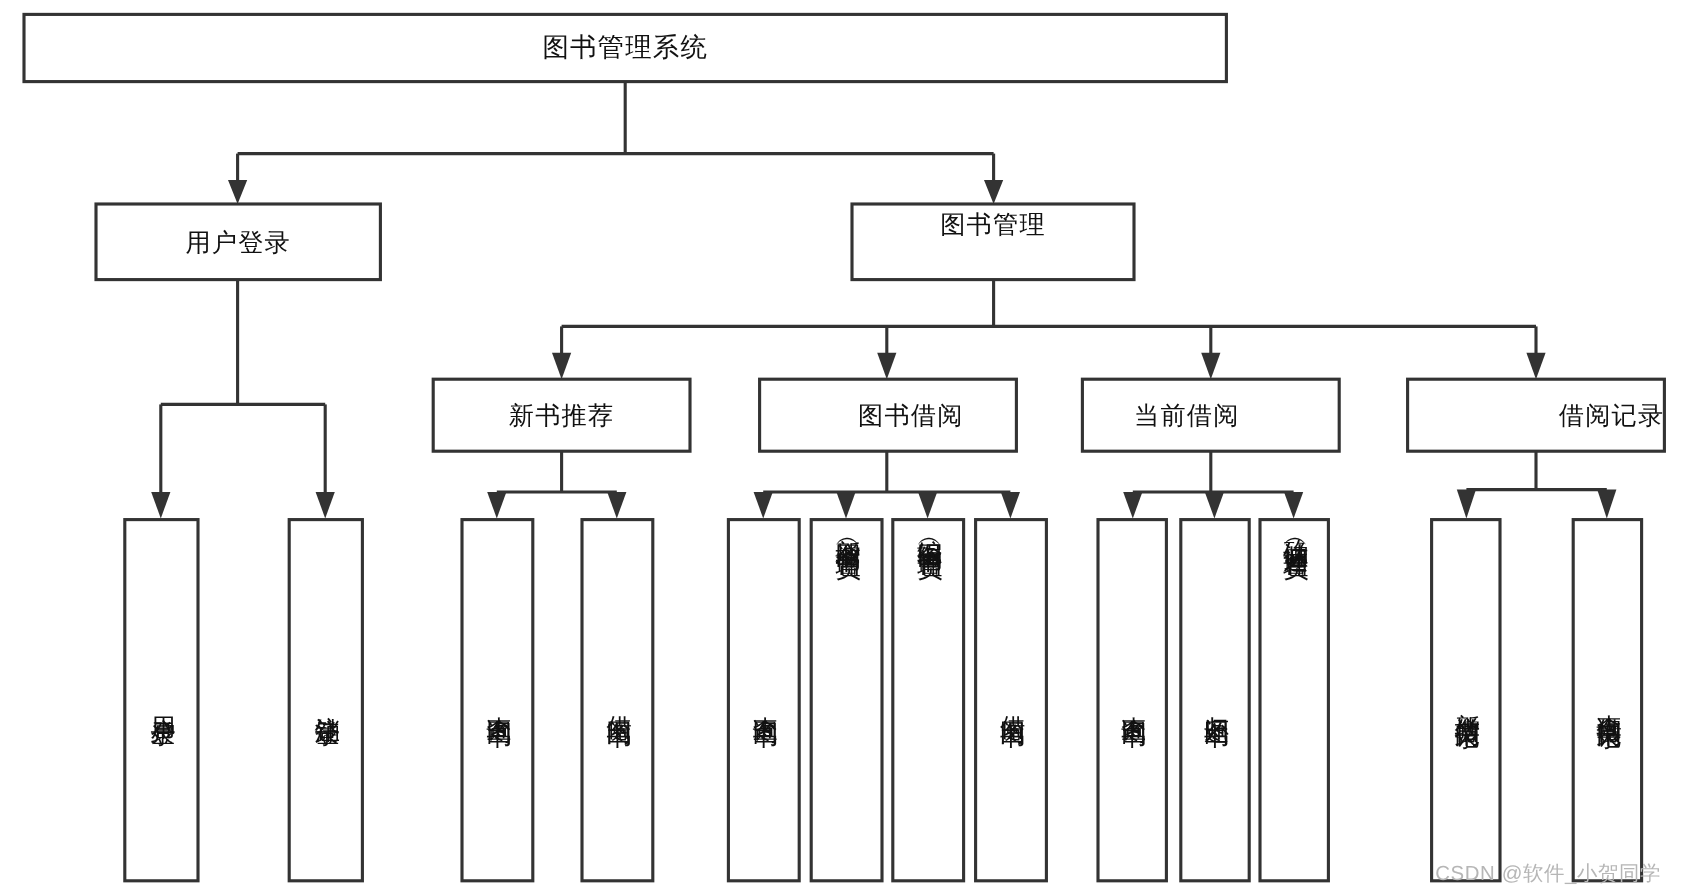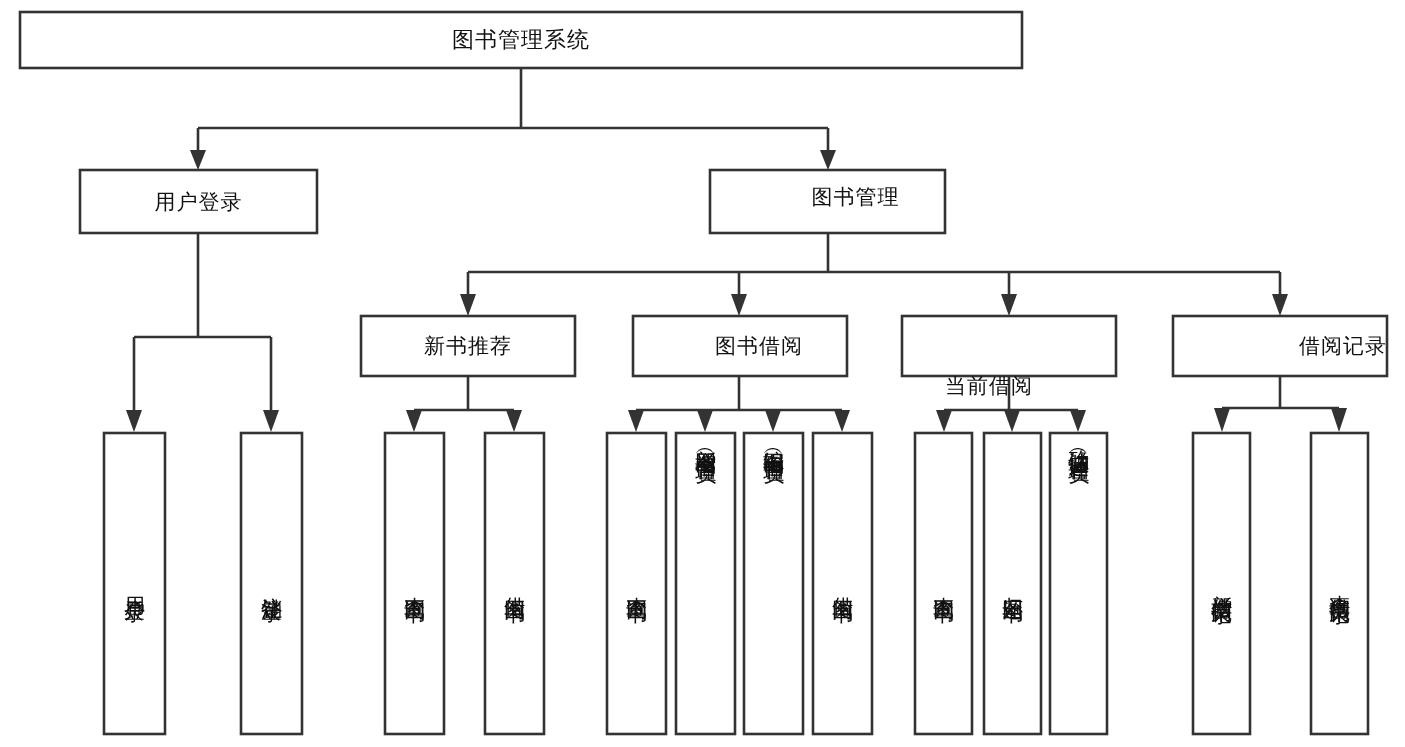--- a/index.html
+++ b/index.html
@@ -196,31 +196,31 @@
 
   </svg>
 
   <div class="htext-wrap" style="left:20px; top:12px; width:1002px; height:56px;">
     <span class="htext title-text">图书管理系统</span>
   </div>
 
   <div class="htext-wrap" style="left:80px; top:170px; width:237px; height:63px;">
     <span class="htext">用户登录</span>
   </div>
-  <div class="htext-wrap" style="left:710px; top:170px; width:235px; height:53px;padding-left:28px;">
+  <div class="htext-wrap" style="left:710px; top:160px; width:235px; height:53px;">
     <span class="htext">图书管理</span>
   </div>
 
   <div class="htext-wrap" style="left:361px; top:316px; width:214px; height:60px;">
     <span class="htext">新书推荐</span>
   </div>
   <div class="htext-wrap" style="left:633px; top:316px; width:252px; height:60px;">
     <span class="htext">图书借阅</span>
   </div>
-  <div class="htext-wrap" style="left:902px; top:316px; width:174px; height:60px;margin-top:40px;">
+  <div class="htext-wrap" style="left:902px; top:316px; width:174px; height:60px;">
     <span class="htext">当前借阅</span>
   </div>
   <div class="htext-wrap" style="left:1173px; top:316px; width:214px; height:60px;justify-content:flex-end;">
     <span class="htext">借阅记录</span>
   </div>
 
   <div class="vtext-wrap" style="left:104px; top:433px; width:61px; height:301px;">
     <span class="vtext">用户登录</span>
   </div>
   <div class="vtext-wrap" style="left:241px; top:433px; width:61px; height:301px;">
@@ -257,14 +257,15 @@
     <span class="vtext">确认归还（管理员）</span>
   </div>
 
   <div class="vtext-wrap" style="left:1193px; top:433px; width:57px; height:301px;">
     <span class="vtext">新增借阅记录</span>
   </div>
   <div class="vtext-wrap" style="left:1311px; top:433px; width:57px; height:301px;">
     <span class="vtext">查询借阅记录</span>
   </div>
 
+  <div id="watermark">CSDN @软件_小贺同学</div>
 
 </div>
 
 </body></html>

